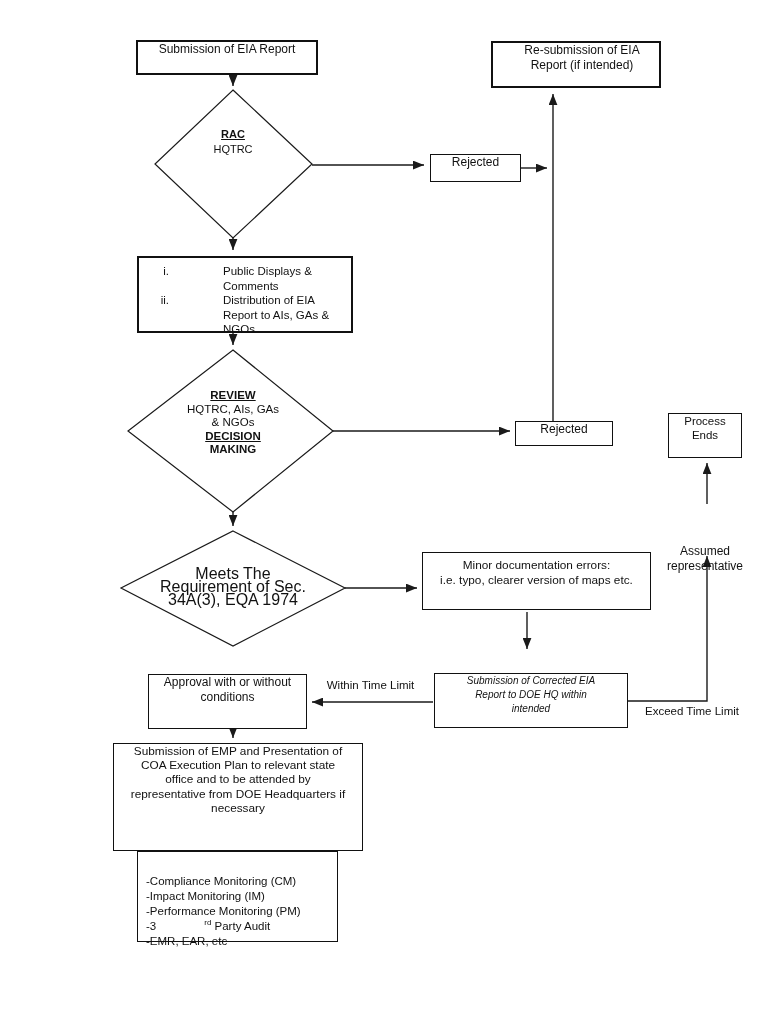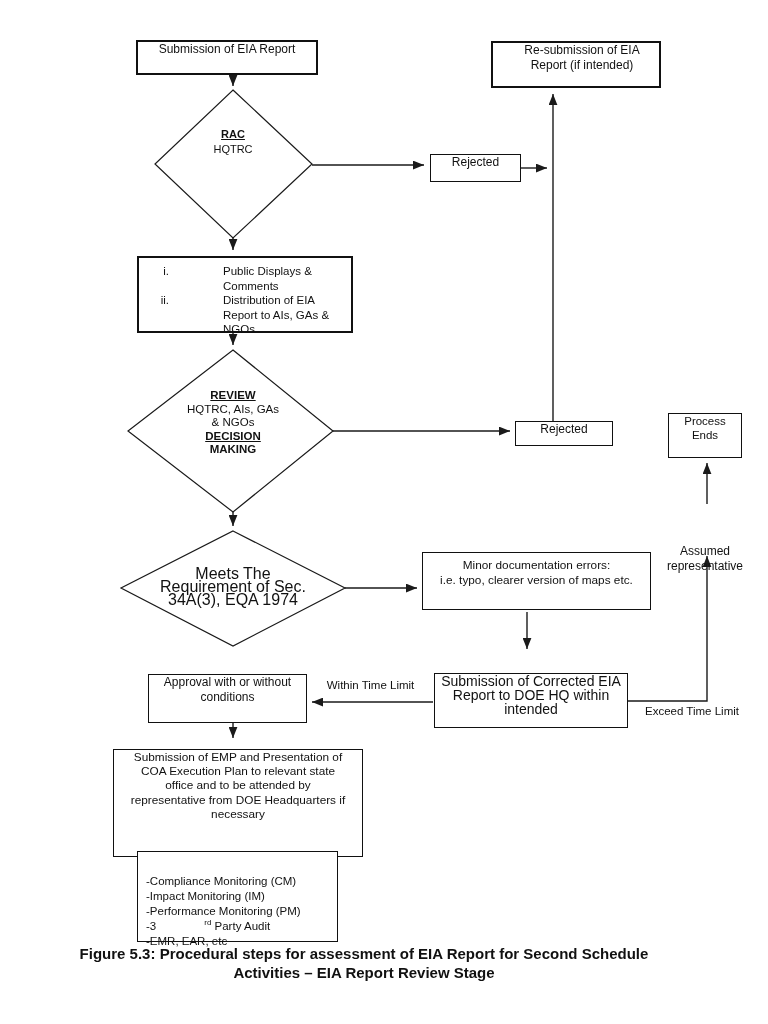--- a/index.html
+++ b/index.html
@@ -89,32 +89,32 @@
   <div class="node top-align" style="left:422px; top:552px; width:229px; height:58px; font-size:11.8px; line-height:14.5px;">
     <div>Minor documentation errors:</div>
     <div>i.e. typo, clearer version of maps etc.</div>
   </div>
 
   <div class="node" style="left:668px; top:413px; width:74px; height:45px; font-size:11.5px; line-height:14px;">
     <div>Process</div>
     <div>Ends</div>
   </div>
 
-  <div class="node" style="left:434px; top:673px; width:194px; height:55px; font-size:14px; line-height:14px;">
+  <div class="node" style="left:434px; top:673px; width:194px; height:55px; font-size:10px; line-height:14px;font-style:italic;">
     <div>Submission of Corrected EIA</div>
     <div>Report to DOE HQ within</div>
     <div>intended</div>
   </div>
 
-  <div class="node" style="left:148px; top:674px; width:159px; height:49px;">
+  <div class="node" style="left:148px; top:674px; width:159px; height:55px;">
     <div>Approval with or without</div>
     <div>conditions</div>
   </div>
 
-  <div class="node" style="left:113px; top:743px; width:250px; height:108px; font-size:11.8px; line-height:14.2px;margin-top:6px;">
+  <div class="node" style="left:113px; top:743px; width:250px; height:108px; font-size:11.8px; line-height:14.2px;">
     <div>Submission of EMP and Presentation of</div>
     <div>COA Execution Plan to relevant state</div>
     <div>office and to be attended by</div>
     <div>representative from DOE Headquarters if</div>
     <div>necessary</div>
   </div>
 
   <div class="node top-align left-align" style="left:137px; top:851px; width:201px; height:91px; padding:22px 6px 0 8px; font-size:11.5px; line-height:15px;">
     <div class="mono-row">-Compliance Monitoring (CM)</div>
     <div class="mono-row">-Impact Monitoring (IM)</div>
@@ -144,18 +144,14 @@
 
   <div class="lbl" style="left:655px; top:506px; width:100px; font-size:12px; line-height:15px;margin-top:38px;">
     <div>Assumed</div>
     <div>representative</div>
   </div>
 
   <div class="lbl" style="left:318px; top:679px; width:105px; font-size:11.5px;">Within Time Limit</div>
 
   <div class="lbl" style="left:638px; top:705px; width:108px; font-size:11.5px;">Exceed Time Limit</div>
 
-  <div class="caption" style="left:0px; top:944px; width:728px;">
-    <div>Figure 5.3: Procedural steps for assessment of EIA Report for Second Schedule</div>
-    <div>Activities – EIA Report Review Stage</div>
-  </div>
 
 </div>
 
 </body></html>

